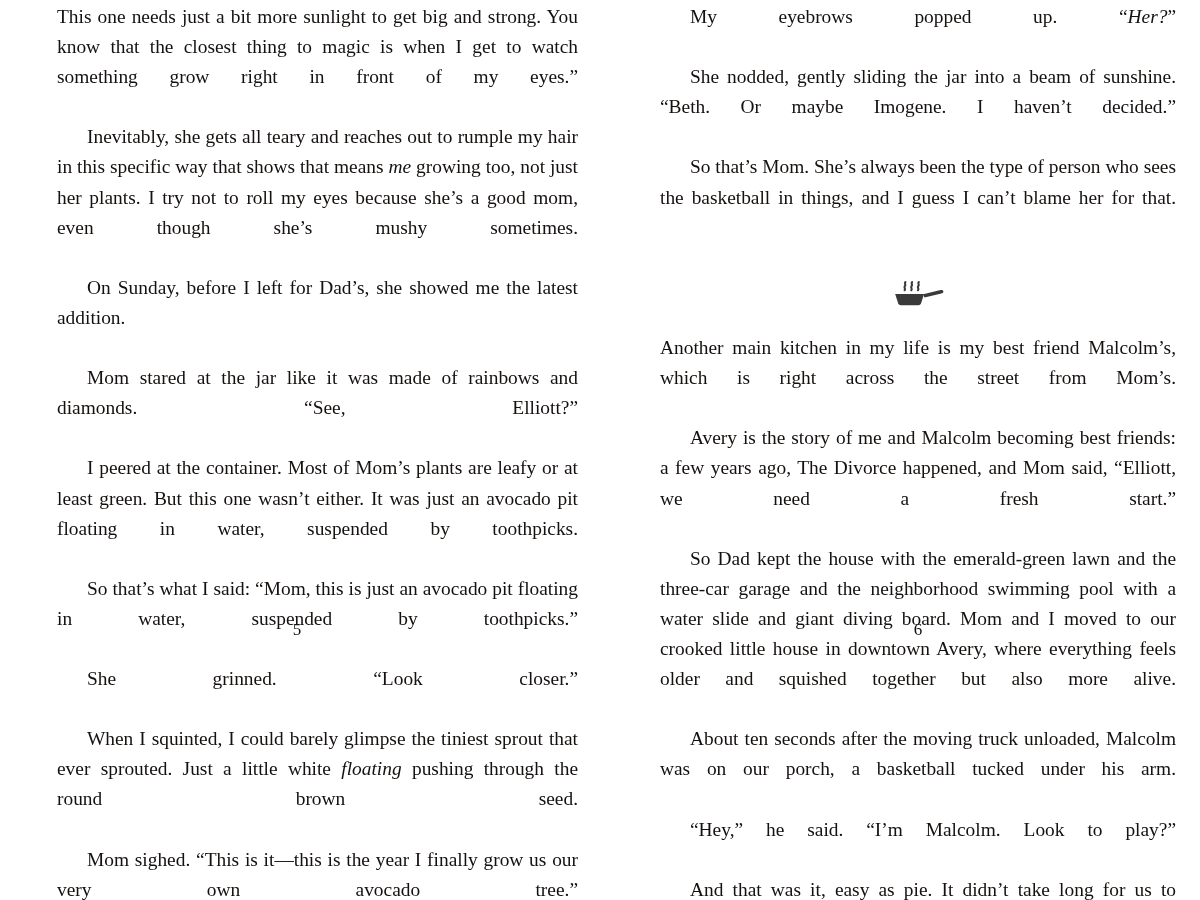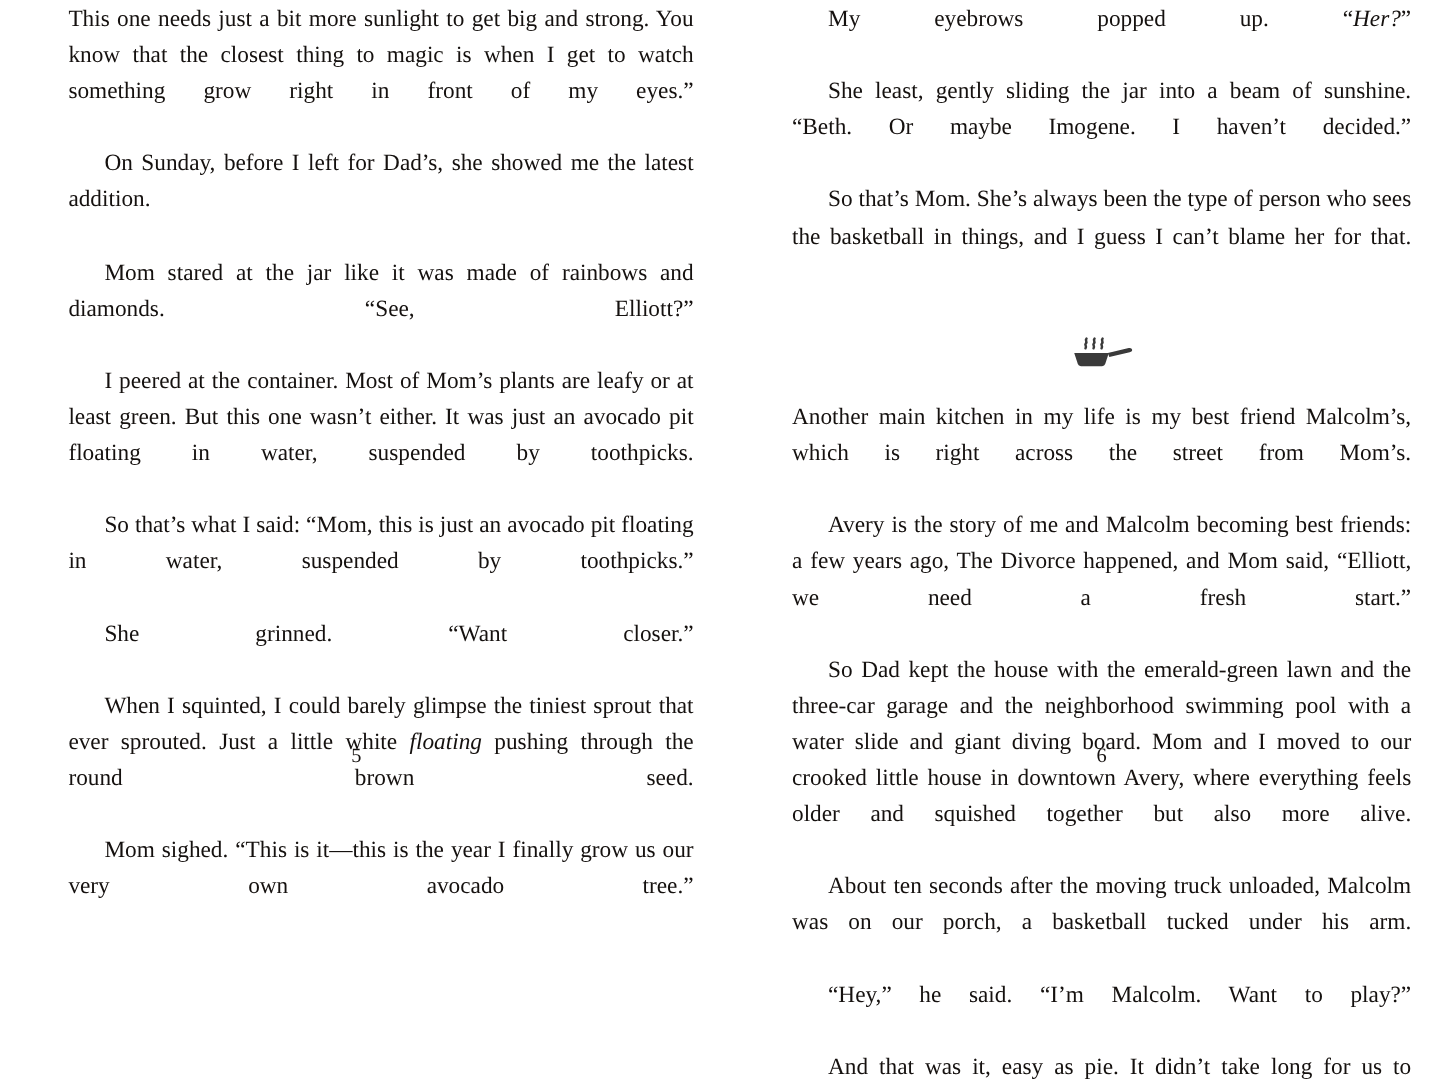--- a/index.html
+++ b/index.html
@@ -94,48 +94,49 @@
   .page-right .folio { left: 18px; }
 </style>
 </head>
 <body>
 
 <div class="page-spread">
 
   <div class="page page-left">
     <div class="text-block" id="left-body">
         <p class="para no-indent">This one needs just a bit more sunlight to get big and strong. You know that the closest thing to magic is when I get to watch something grow right in front of my eyes.”</p>
+        <p class="para">Inevitably, she gets all teary and reaches out to rumple my hair in this specific way that shows that means <em class="it">me</em> growing too, not just her plants. I try not to roll my eyes because she’s a good mom, even though she’s mushy sometimes.</p>
         <p class="para">On Sunday, before I left for Dad’s, she showed me the latest addition.</p>
         <p class="para">Mom stared at the jar like it was made of rainbows and diamonds. “See, Elliott?”</p>
         <p class="para">I peered at the container. Most of Mom’s plants are leafy or at least green. But this one wasn’t either. It was just an avocado pit floating in water, suspended by toothpicks.</p>
         <p class="para">So that’s what I said: “Mom, this is just an avocado pit floating in water, suspended by toothpicks.”</p>
-        <p class="para">She grinned. “Want closer.”</p>
+        <p class="para">She grinned. “Look closer.”</p>
         <p class="para">When I squinted, I could barely glimpse the tiniest sprout that ever sprouted. Just a little white <em class="it">floating</em> pushing through the round brown seed.</p>
         <p class="para">Mom sighed. “This is it—this is the year I finally grow us our very own avocado tree.”</p>
       </div>
     <div class="folio">5</div>
   </div>
 
   <div class="page page-right">
     <div class="text-block" id="right-body">
         <p class="para">My eyebrows popped up. “<em class="it">Her?</em>”</p>
-        <p class="para">She least, gently sliding the jar into a beam of sunshine. “Beth. Or maybe Imogene. I haven’t decided.”</p>
+        <p class="para">She nodded, gently sliding the jar into a beam of sunshine. “Beth. Or maybe Imogene. I haven’t decided.”</p>
         <p class="para">So that’s Mom. She’s always been the type of person who sees the basketball in things, and I guess I can’t blame her for that.</p>
         <div class="ornament-wrap"><span class="ornament"><svg viewBox="0 0 56 30" width="56" height="30" xmlns="http://www.w3.org/2000/svg">
               <g fill="none" stroke="#3a3a3a" stroke-width="2.1" stroke-linecap="round">
                 <path d="M14.6 11.2c1.5-1.5 -1.2-2.6 0.3-4.1 1.5-1.5 -1.0-2.5 0.5-4.0"></path>
                 <path d="M21.3 11.2c1.5-1.5 -1.2-2.6 0.3-4.1 1.5-1.5 -1.0-2.5 0.5-4.0"></path>
                 <path d="M28.0 11.2c1.5-1.5 -1.2-2.6 0.3-4.1 1.5-1.5 -1.0-2.5 0.5-4.0"></path>
               </g>
               <path d="M5.2 15.1 H34.0 L31.0 24.4 Q30.4 26.2 28.4 26.2 H10.8 Q8.8 26.2 8.2 24.4 Z" fill="#3a3a3a"></path>
               <path d="M33.2 15.2 L50.6 11.1 Q53.0 10.6 53.4 12.3 Q53.8 14.1 51.4 14.6 L34.4 18.6 Z" fill="#3a3a3a"></path>
             </svg></span></div>
         <p class="para no-indent">Another main kitchen in my life is my best friend Malcolm’s, which is right across the street from Mom’s.</p>
         <p class="para">Avery is the story of me and Malcolm becoming best friends: a few years ago, The Divorce happened, and Mom said, “Elliott, we need a fresh start.”</p>
         <p class="para">So Dad kept the house with the emerald-green lawn and the three-car garage and the neighborhood swimming pool with a water slide and giant diving board. Mom and I moved to our crooked little house in downtown Avery, where everything feels older and squished together but also more alive.</p>
         <p class="para">About ten seconds after the moving truck unloaded, Malcolm was on our porch, a basketball tucked under his arm.</p>
-        <p class="para">“Hey,” he said. “I’m Malcolm. Want to play?”</p>
+        <p class="para">“Hey,” he said. “I’m Malcolm. Look to play?”</p>
         <p class="para">And that was it, easy as pie. It didn’t take long for us to become best friends. Unlike a lot of kids, Malcolm never cared that I am terrible at sports. He would just shrug and say, “Don’t worry, Elliott—it’s no big deal. No one cares.”</p>
       </div>
     <div class="folio">6</div>
   </div>
 
 </div>
 
 </body></html>

